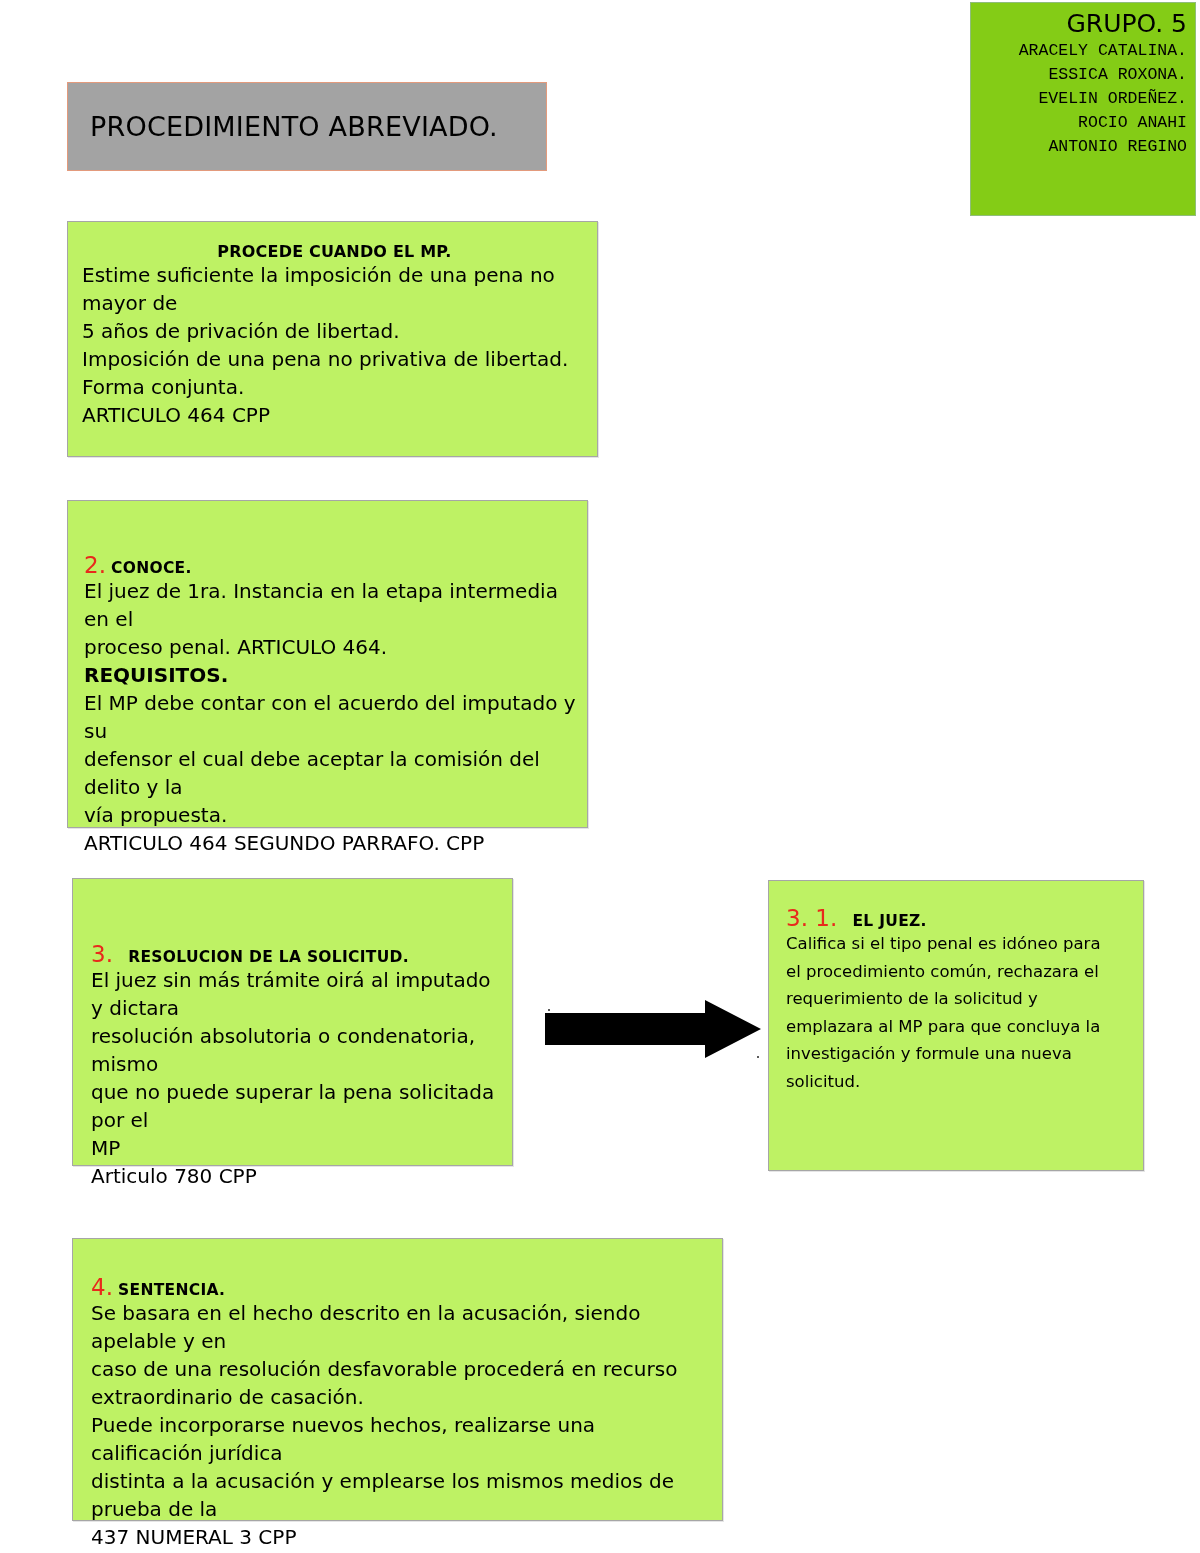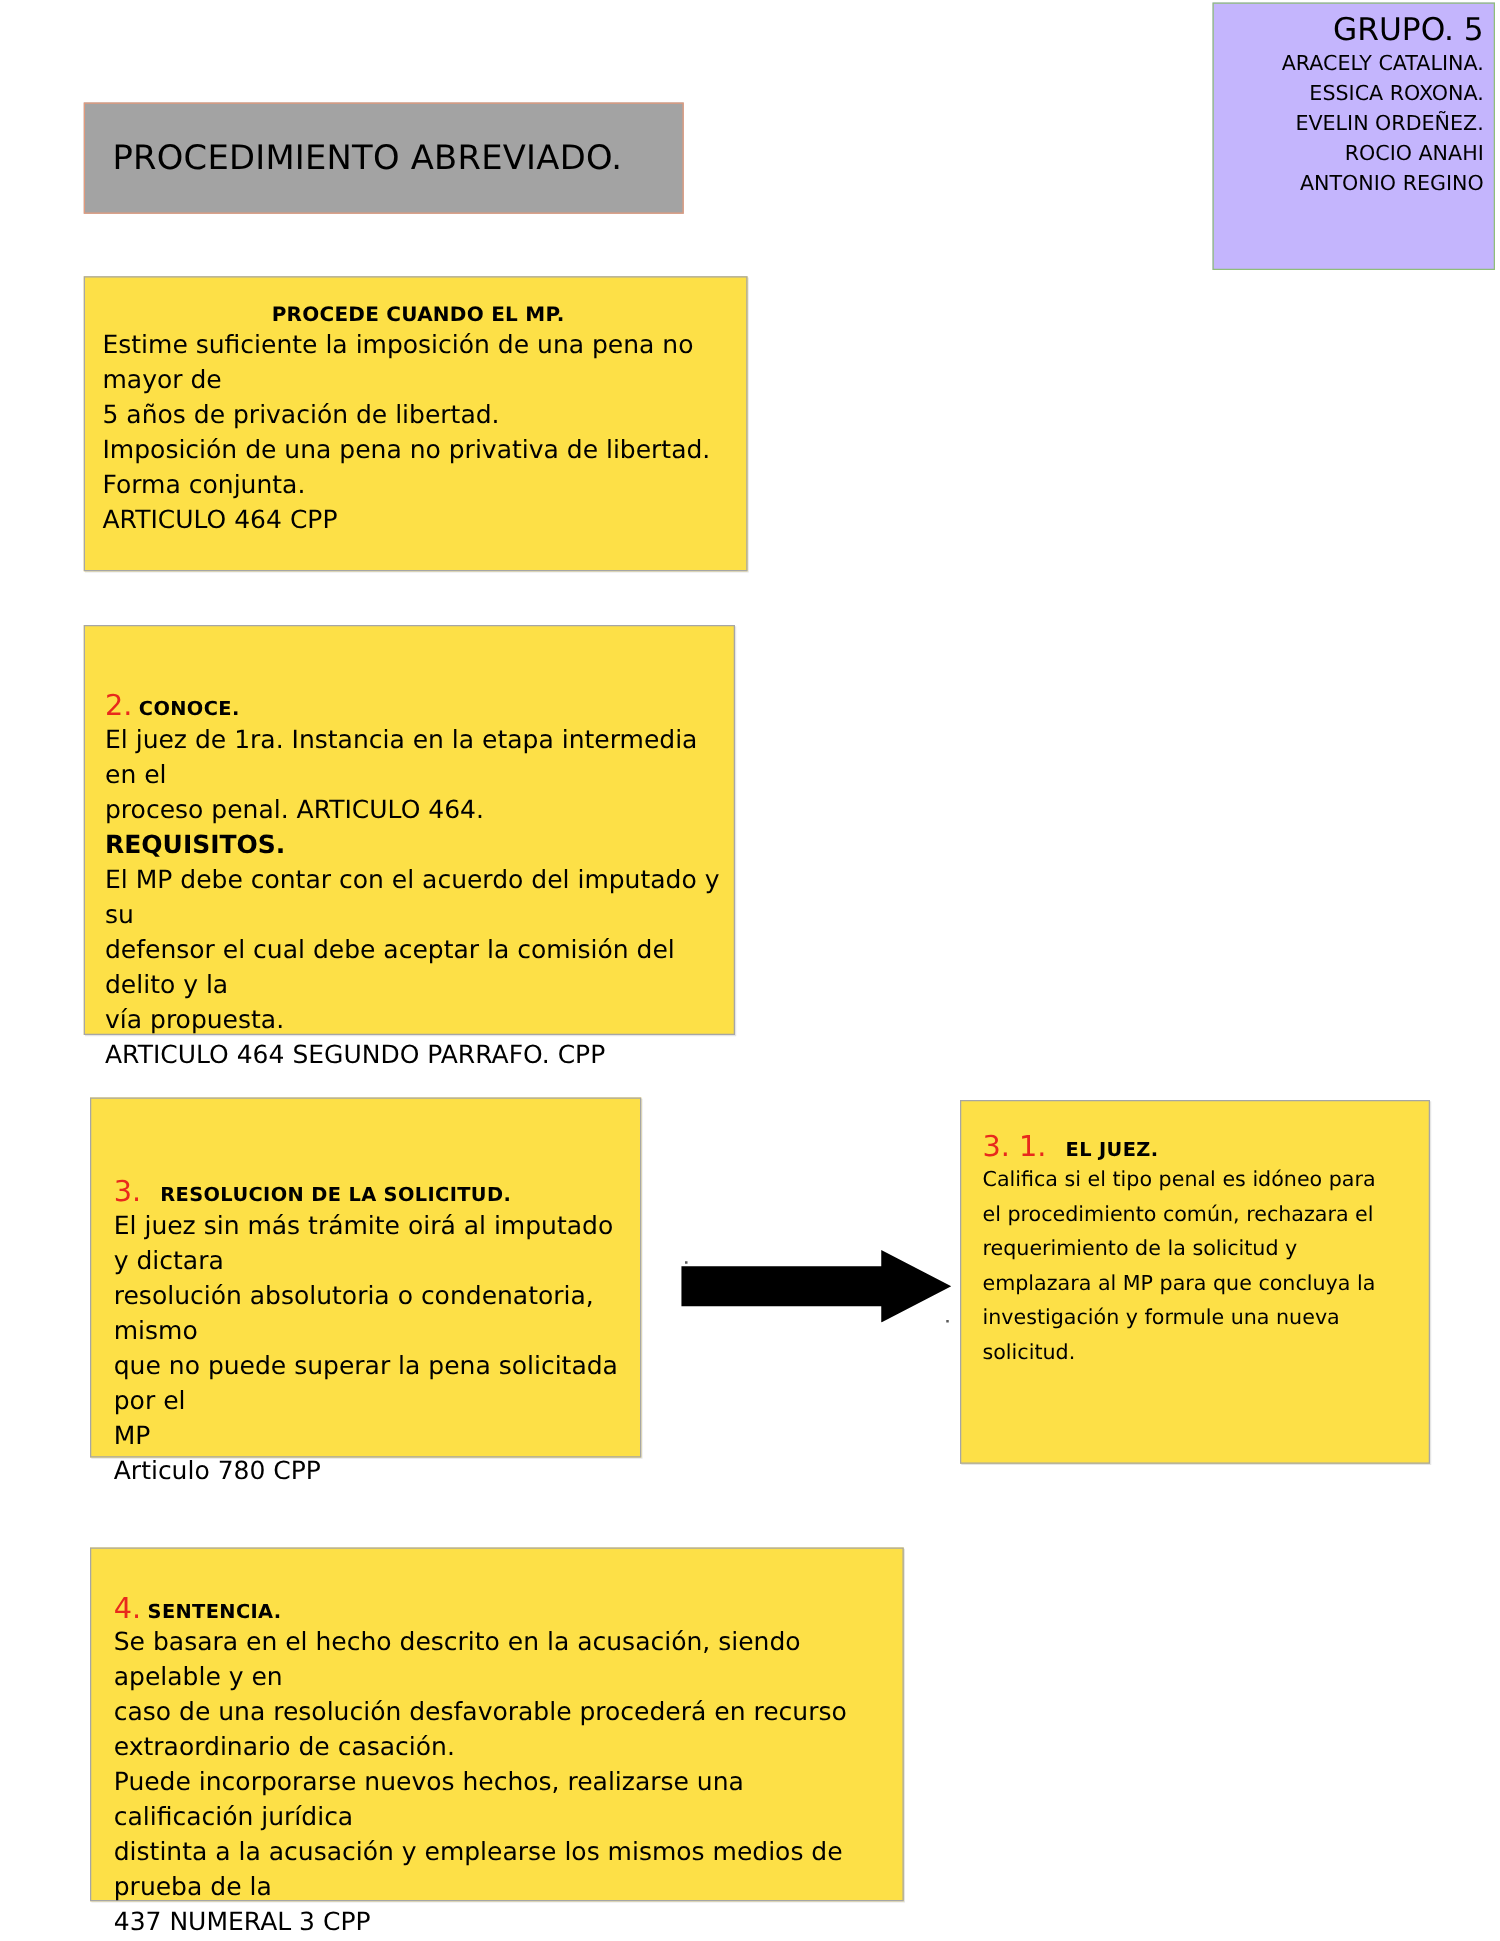--- a/index.html
+++ b/index.html
@@ -17,30 +17,30 @@
     background: #ffffff;
     overflow: hidden;
   }
 
   
   .box {
     position: absolute;
     box-sizing: border-box;
   }
   .gray-box {
-    background: #fde047;
+    background: #bef264;
     border: 1px solid #a6a6a6;
     box-shadow: 1px 1px 0 rgba(0,0,0,0.10);
   }
   .title-box {
     background: #a3a3a3;
     border: 1px solid #e39a7c;
   }
   .group-box {
-    background: #c4b5fd;
+    background: #84cc16;
     border: 1px solid #8fbd7a;
   }
 
   
   #title-box {
     left: 67px;
     top: 82px;
     width: 480px;
     height: 89px;
   }
@@ -68,20 +68,21 @@
     font-size: 25px;
     line-height: 30px;
     color: #000;
     white-space: nowrap;
   }
   .group-member {
     font-size: 16.5px;
     line-height: 24px;
     color: #000;
     white-space: nowrap;
+    font-family: Liberation Mono, monospace;
   }
 
   
   #box-procede {
     left: 67px;
     top: 221px;
     width: 531px;
     height: 236px;
   }
   #box-conoce {

